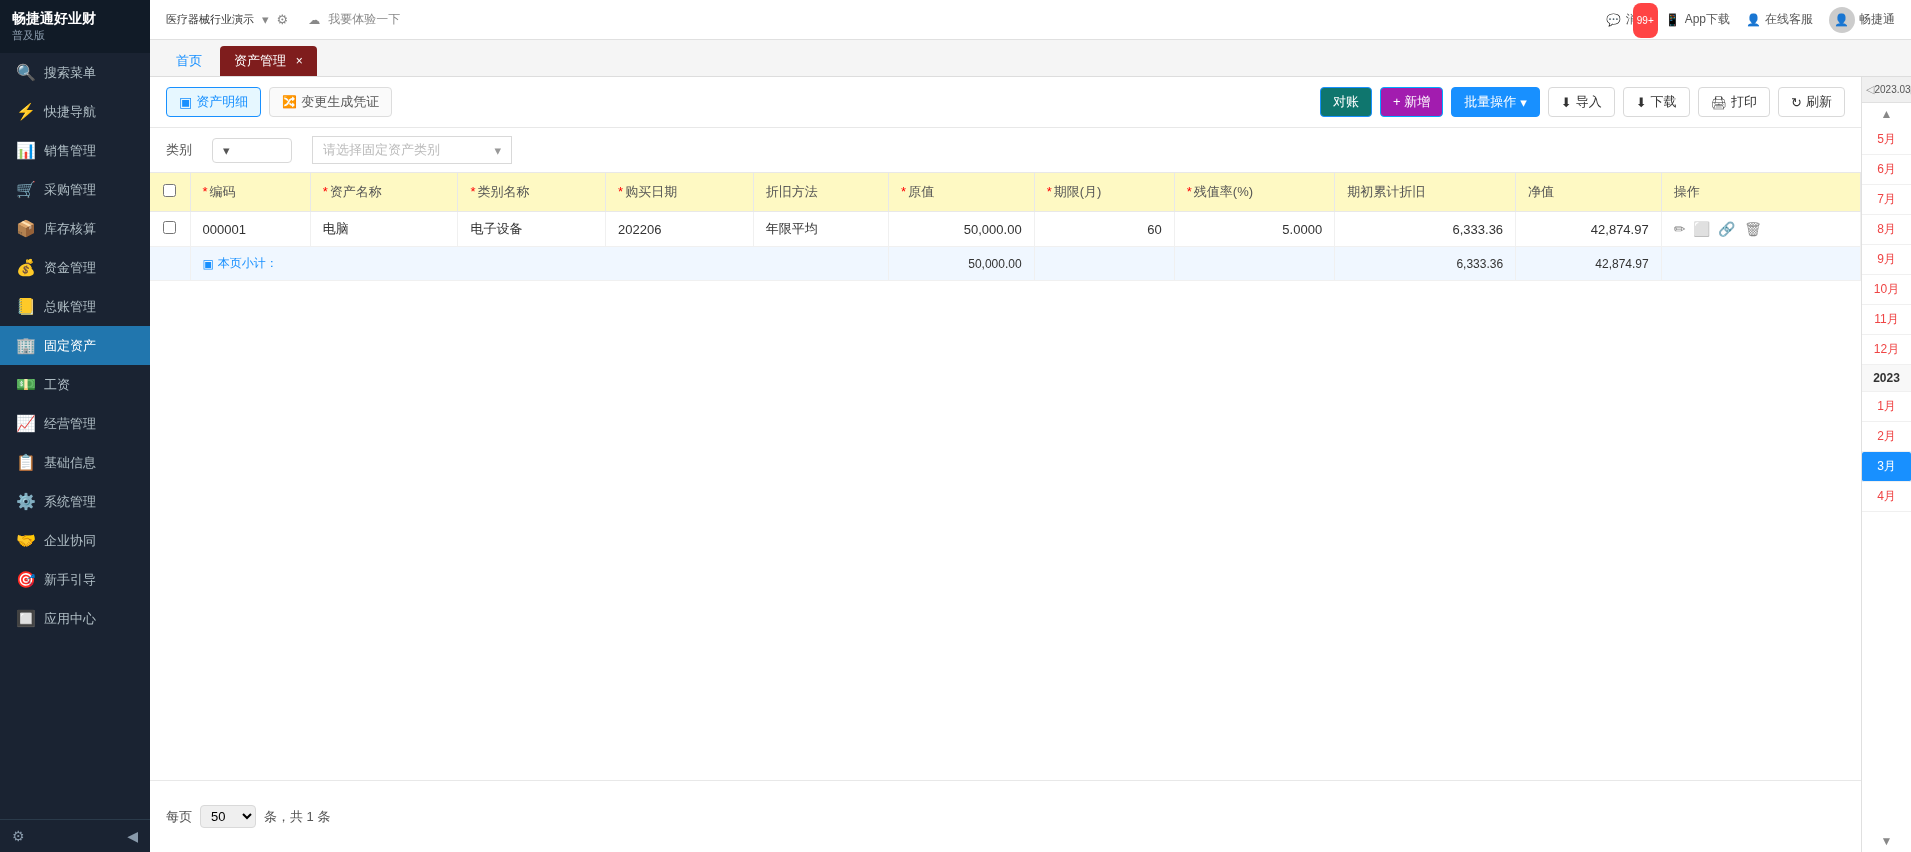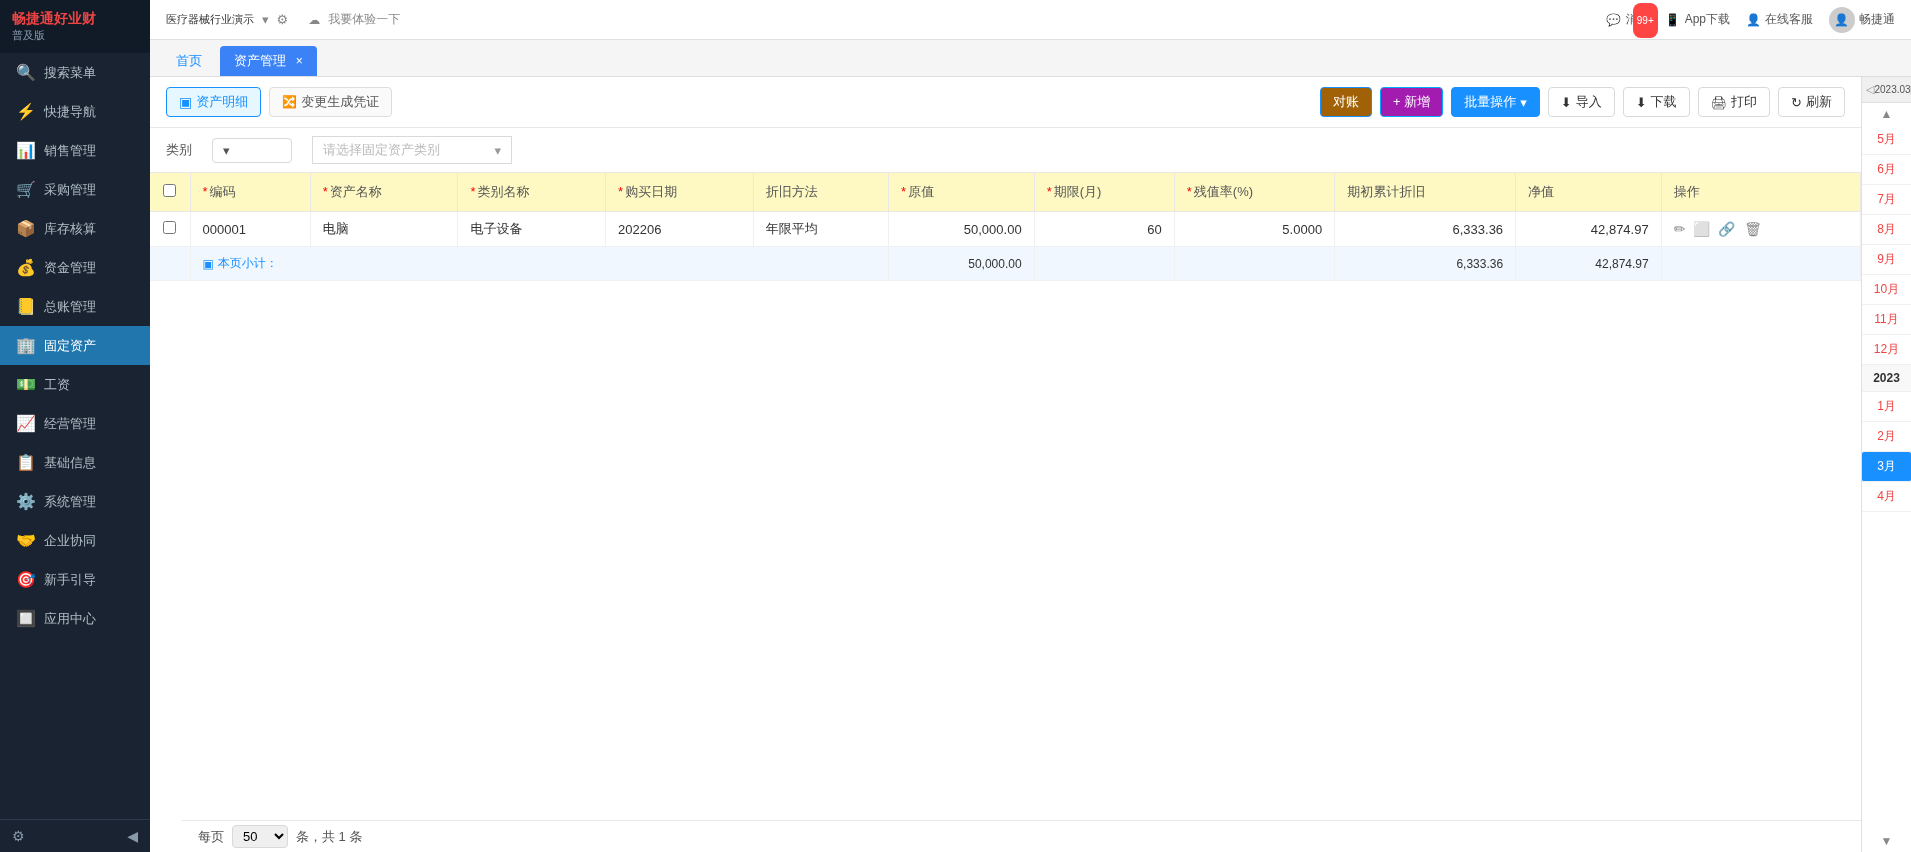--- a/index.html
+++ b/index.html
@@ -17,21 +17,21 @@
       position: relative;
     }
     .sidebar-logo {
       padding: 10px 12px;
       background: #111b27;
       display: flex;
       flex-direction: column;
       align-items: flex-start;
     }
     .sidebar-logo-title {
-      color: #ef4444;
+      color: #ffffff;
       font-size: 14px;
       font-weight: bold;
     }
     .sidebar-logo-sub {
       color: #8899aa;
       font-size: 11px;
     }
     .sidebar-scroll {
       flex: 1;
       overflow-y: auto;
@@ -148,21 +148,21 @@
     }
     .tab {
       padding: 6px 14px;
       border-radius: 4px 4px 0 0;
       cursor: pointer;
       font-size: 13px;
       color: #555;
       background: transparent;
     }
     .tab.active {
-      background: #3b82f6;
+      background: #7f1d1d;
       color: #fff;
     }
     .tab-close {
       margin-left: 6px;
       font-size: 12px;
       cursor: pointer;
     }
     .tab-home {
       color: #1890ff;
       font-size: 13px;
@@ -218,21 +218,21 @@
       cursor: pointer;
       font-size: 13px;
       border: 1px solid #d9d9d9;
       background: #fff;
       color: #333;
       display: flex;
       align-items: center;
       gap: 4px;
     }
     .btn-primary {
-      background: #a16207;
+      background: #0f766e;
       color: #fff;
       border-color: #1890ff;
     }
     .btn-primary-dark {
       background: #a21caf;
       color: #fff;
       border-color: #00aaff;
     }
     .btn-batch {
       background: #1890ff;
@@ -330,29 +330,28 @@
     }
     .action-icon {
       cursor: pointer;
       color: #888;
       font-size: 14px;
     }
     .checkbox-cell { width: 40px; text-align: center; }
 
     
     .pagination {
-      padding: 4px 16px;
+      padding: 24px 16px;
       display: flex;
       align-items: center;
       gap: 8px;
       border-top: 1px solid #e8e8e8;
       flex-shrink: 0;
       font-size: 13px;
       color: #555;
-      margin-left: 32px;
     }
     .pagination-select {
       border: 1px solid #d9d9d9;
       border-radius: 4px;
       padding: 2px 6px;
       font-size: 13px;
     }
 
     
     .right-panel {

